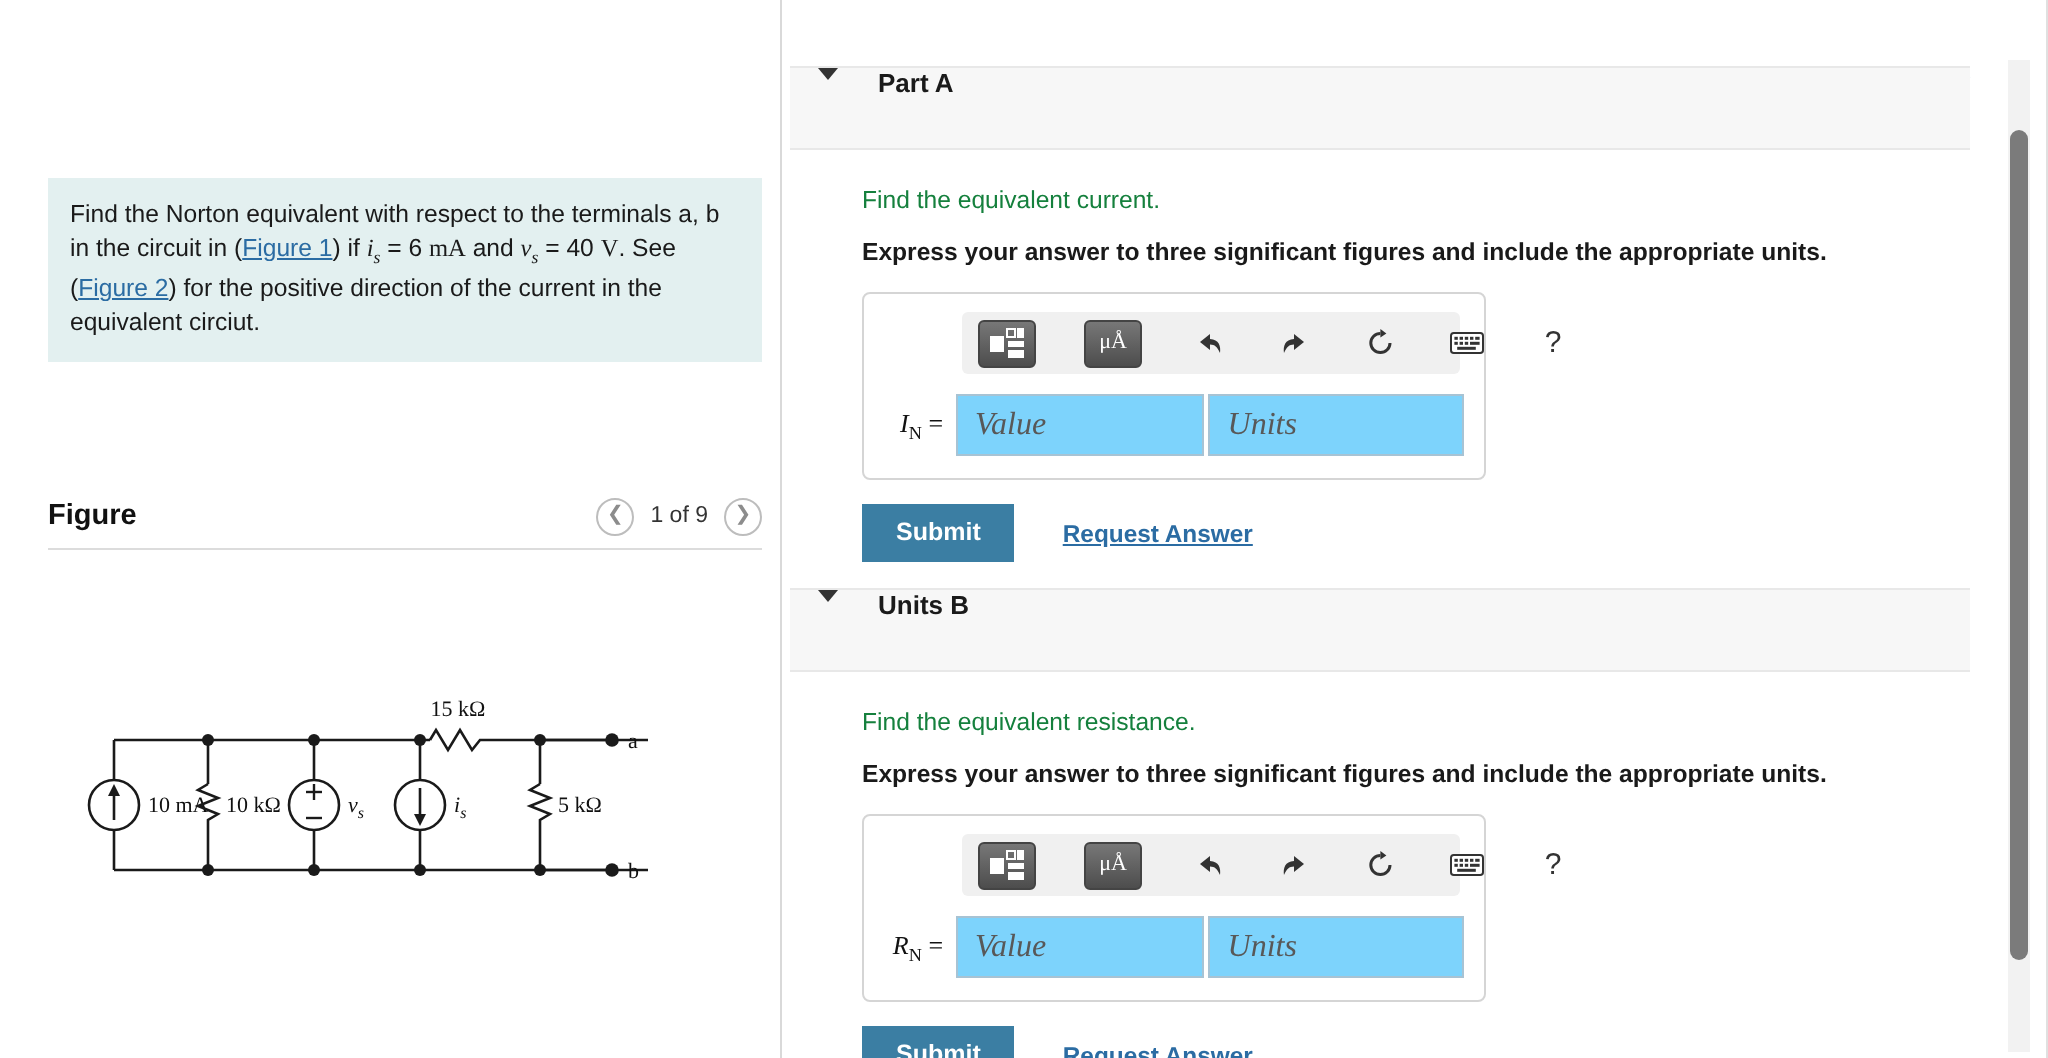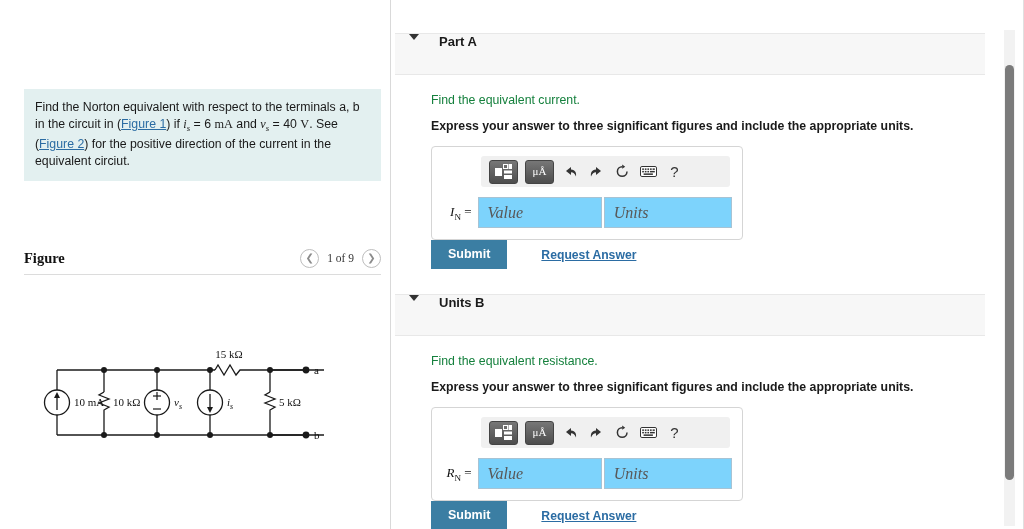--- a/index.html
+++ b/index.html
@@ -48,21 +48,20 @@
   .munit { font-family: "Liberation Serif", serif; font-style: normal; }
 
   #figure-header {
     position: absolute;
     left: 24px; top: 242px;
     width: 357px;
     height: 32px;
     display: flex;
     align-items: center;
     justify-content: space-between;
-    font-family: Liberation Serif, serif;
   }
   #figure-title {
     font-size: 14.5px;
     font-weight: bold;
     color: #111;
   }
   #figure-nav {
     display: flex;
     align-items: center;
     gap: 8px;
@@ -169,21 +168,21 @@
     padding: 9px 10px 11px 10px;
   }
 
   .mathbar {
     background: #f0f0f0;
     border-radius: 3px;
     height: 31px;
     display: flex;
     align-items: center;
     padding: 0 8px;
-    gap: 7px;
+    gap: 24px;
     margin-left: 39px;
     margin-bottom: 10px;
     width: 249px;
   }
   .tb-btn {
     width: 29px; height: 24px;
     border-radius: 3px;
     background: linear-gradient(#777, #4d4d4d);
     border: 1px solid #444;
     display: flex; align-items: center; justify-content: center;
@@ -232,21 +231,22 @@
     font-size: 16px;
     color: #585858;
     cursor: text;
   }
   .field-value { width: 126px; }
   .field-units { width: 130px; margin-left: 2px; }
 
   .action-row {
     display: flex;
     align-items: center;
-    gap: 34px;
+    margin-top: 12px;
+    gap: 24px;
   }
   .submit-btn {
     background: #3b7ea3;
     color: #fff;
     font-size: 12.5px;
     font-weight: bold;
     border: none;
     padding: 7px 17px 8px 17px;
     cursor: pointer;
     font-family: "Liberation Sans", sans-serif;

